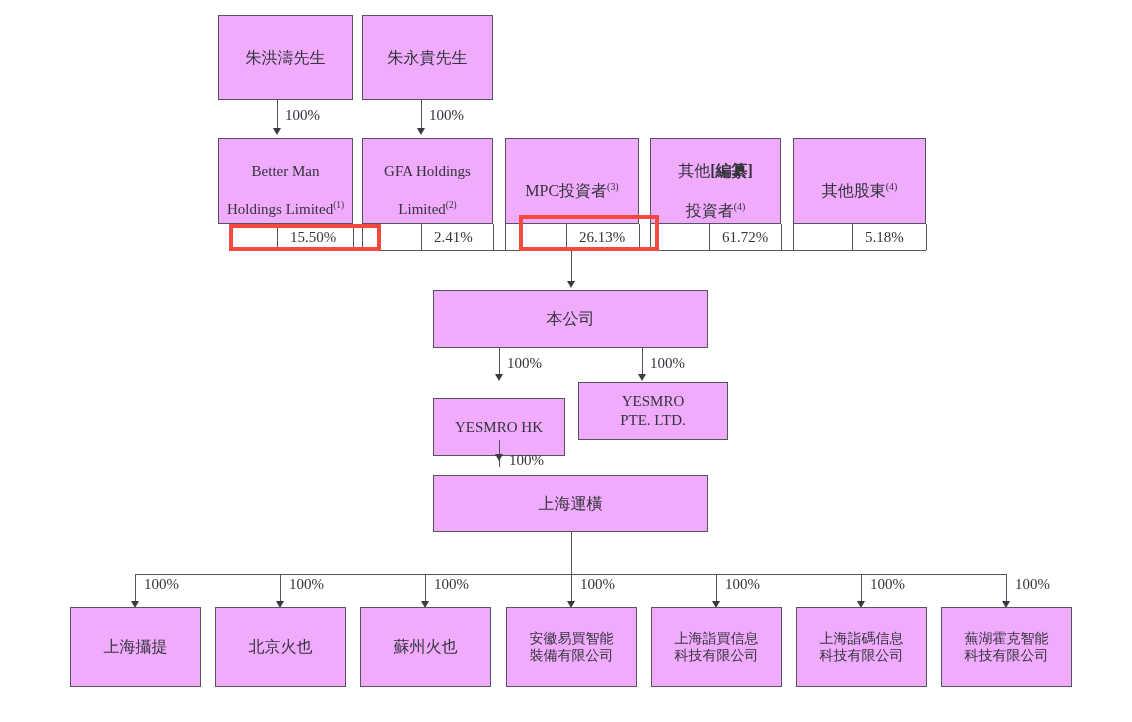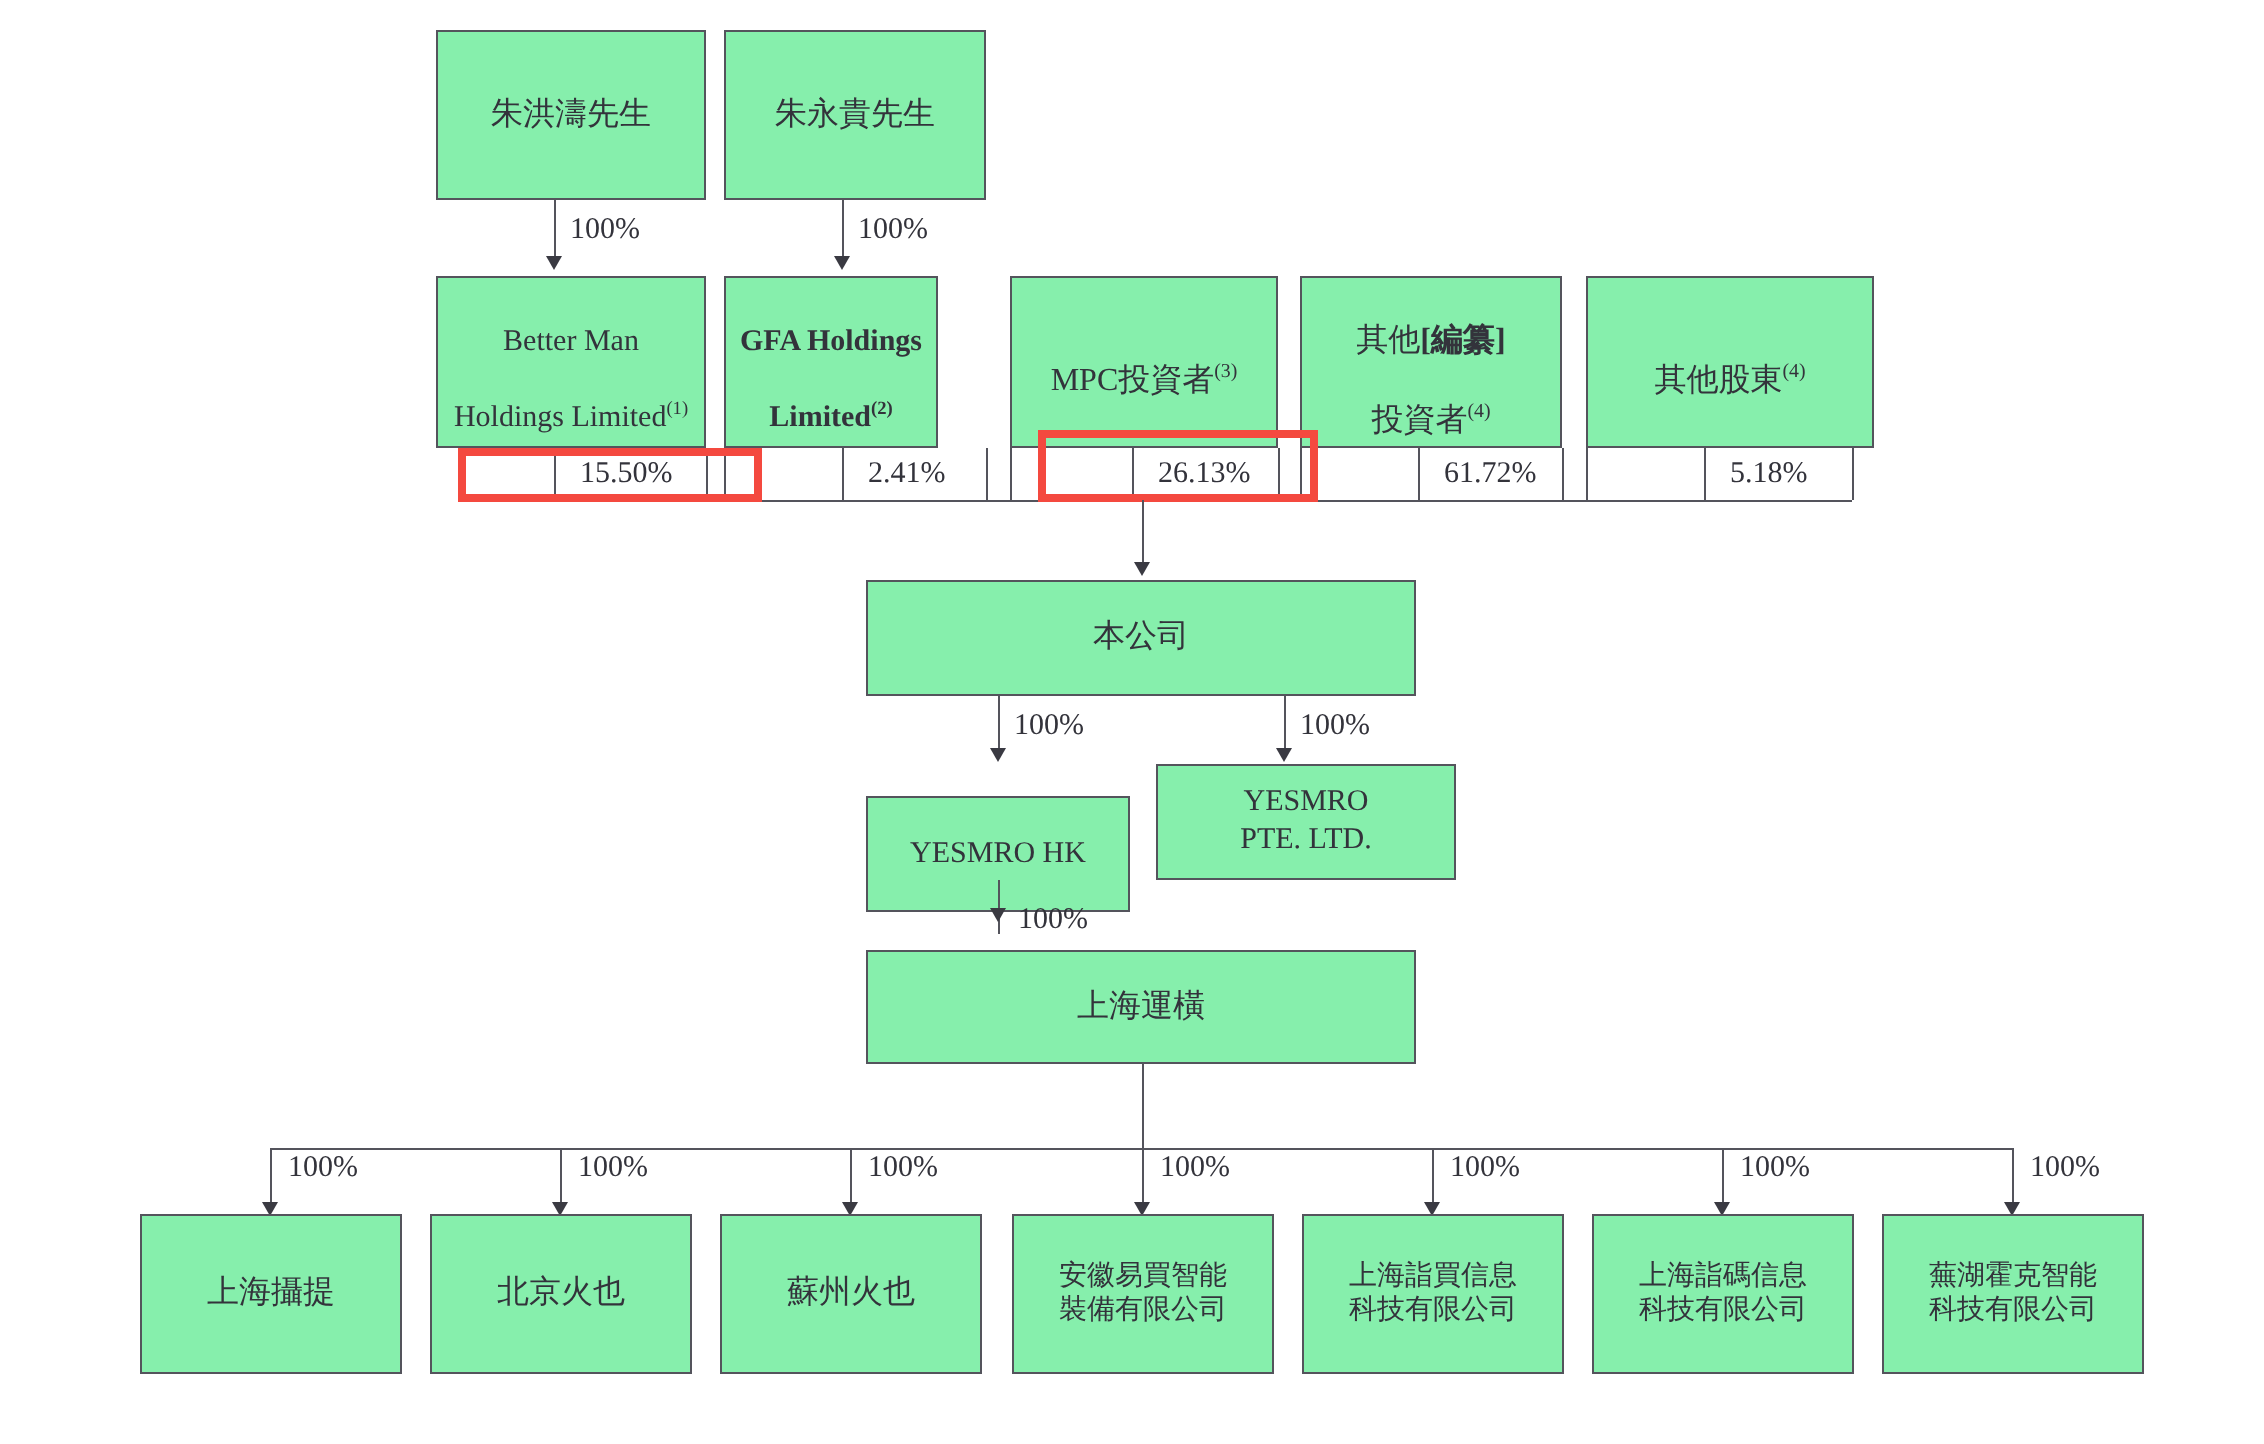--- a/index.html
+++ b/index.html
@@ -13,21 +13,21 @@
     height: 722px;
     background: #ffffff;
     font-family: "Liberation Serif", "DejaVu Serif", serif;
     color: #2b2b33;
     overflow: hidden;
   }
   .box {
     position: absolute;
     box-sizing: border-box;
     border: 1px solid #54545c;
-    background: #86efac;
+    background: #f0abfc;
     display: flex;
     align-items: center;
     justify-content: center;
     text-align: center;
     line-height: 1.25;
     color: #33333b;
   }
   .box .label {
     display: block;
     padding: 0 4px;
@@ -101,41 +101,41 @@
   <div class="arrow" style="left:417px; top:128px;"></div>
   <div class="pct" style="left:429px; top:107px;">100%</div>
 
   <div class="box f-en" style="left:218px; top:138px; width:135px; height:86px;">
     <span class="label">
       <span>Better Man</span><br>
       <span>Holdings Limited</span><sup>(1)</sup>
     </span>
   </div>
 
-  <div class="box f-en" style="left:362px; top:138px; width:107px; height:86px;font-weight:bold;">
+  <div class="box f-en" style="left:362px; top:138px; width:131px; height:86px;">
     <span class="label">
       <span>GFA Holdings</span><br>
       <span>Limited</span><sup>(2)</sup>
     </span>
   </div>
 
   <div class="box f-cn" style="left:505px; top:138px; width:134px; height:86px;">
     <span class="label">
       <span>MPC投資者</span><sup>(3)</sup>
     </span>
   </div>
 
   <div class="box f-cn" style="left:650px; top:138px; width:131px; height:86px;">
     <span class="label">
       <span>其他<span class="bkt">[編纂]</span></span><br>
       <span>投資者</span><sup>(4)</sup>
     </span>
   </div>
 
-  <div class="box f-cn" style="left:793px; top:138px; width:144px; height:86px;">
+  <div class="box f-cn" style="left:793px; top:138px; width:133px; height:86px;">
     <span class="label">
       <span>其他股東</span><sup>(4)</sup>
     </span>
   </div>
 
   <div class="vline" style="left:277px; top:224px; height:26px;"></div>
   <div class="vline" style="left:421px; top:224px; height:26px;"></div>
   <div class="vline" style="left:566px; top:224px; height:26px;"></div>
   <div class="vline" style="left:709px; top:224px; height:26px;"></div>
   <div class="vline" style="left:852px; top:224px; height:26px;"></div>

